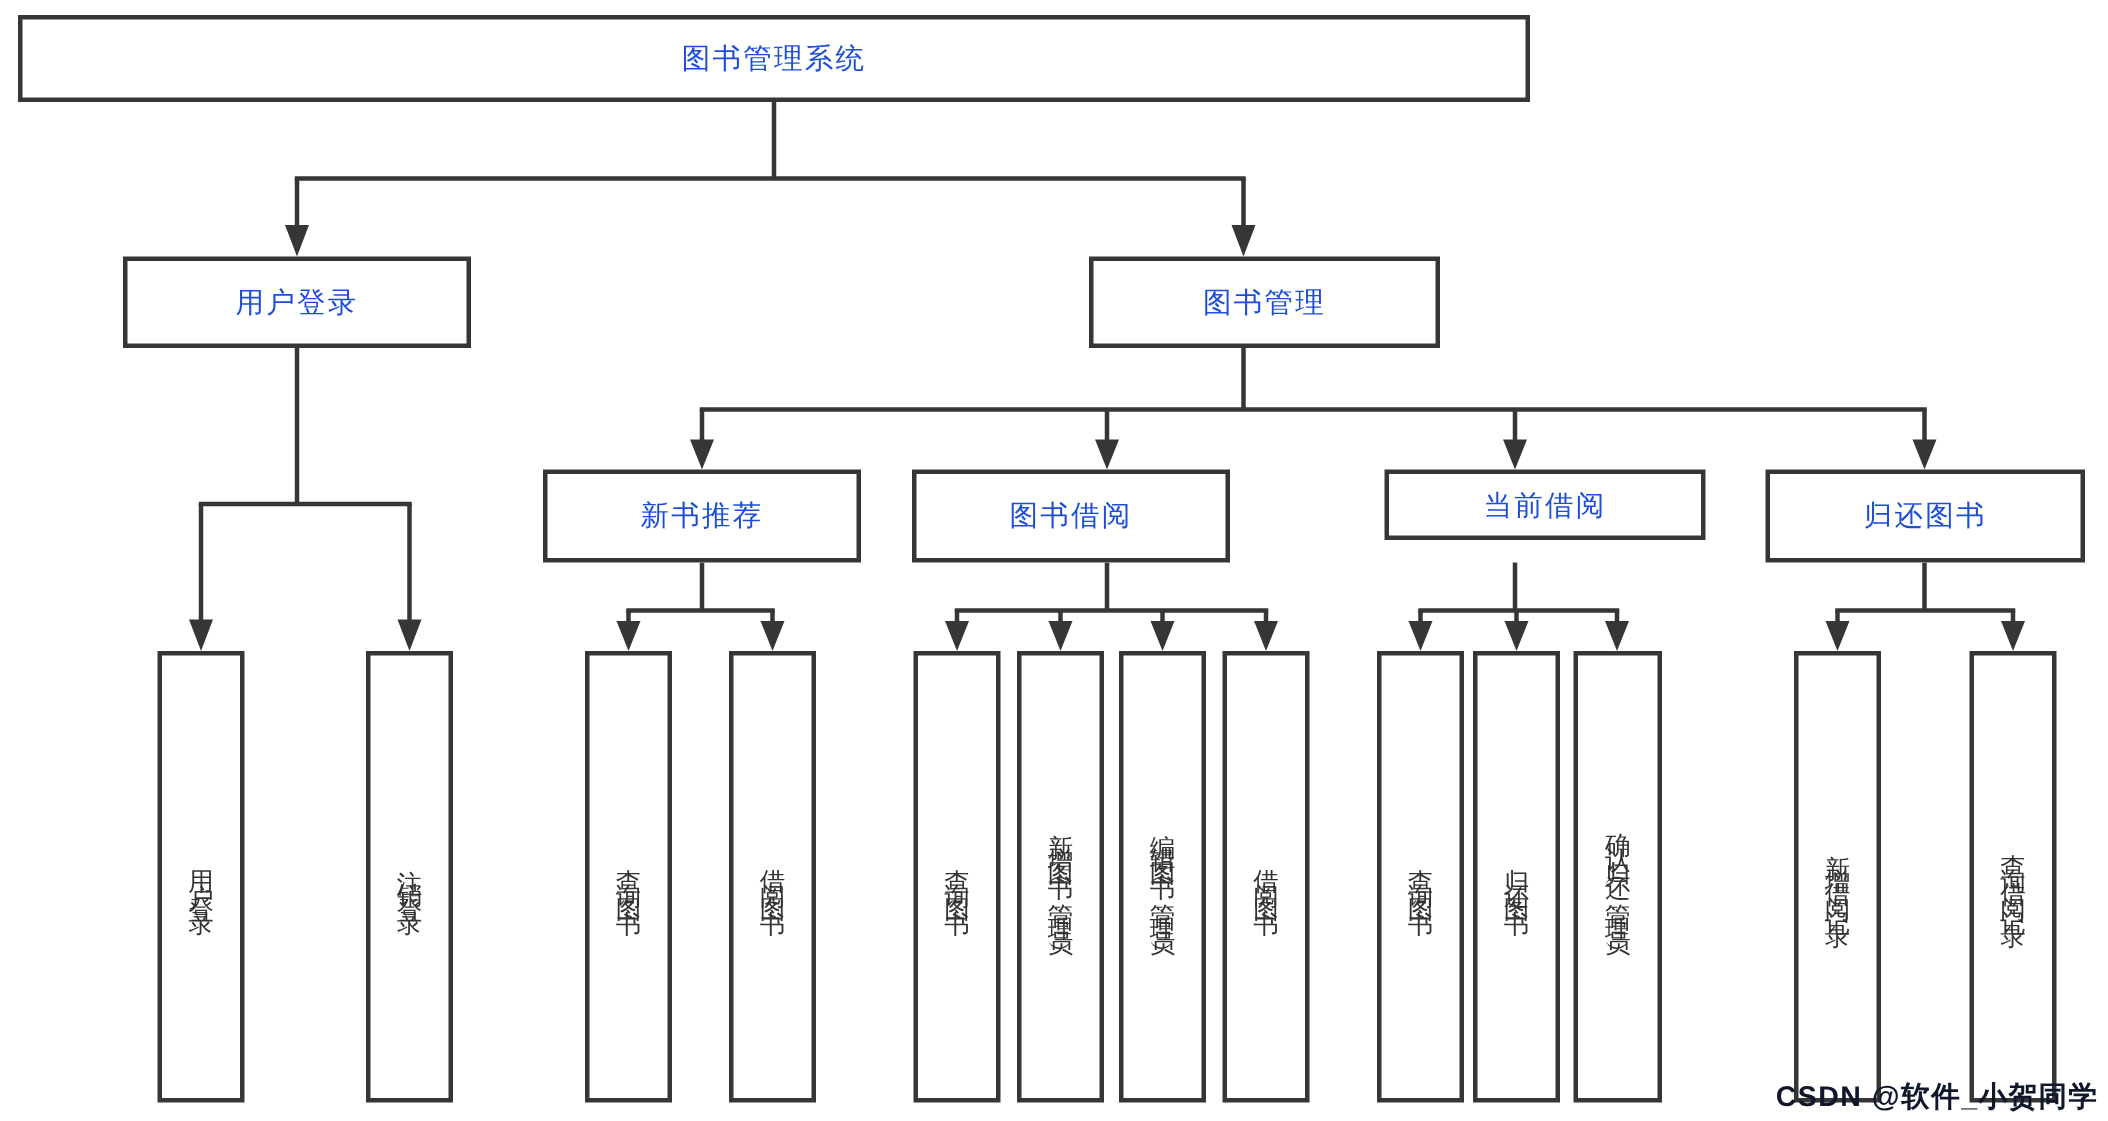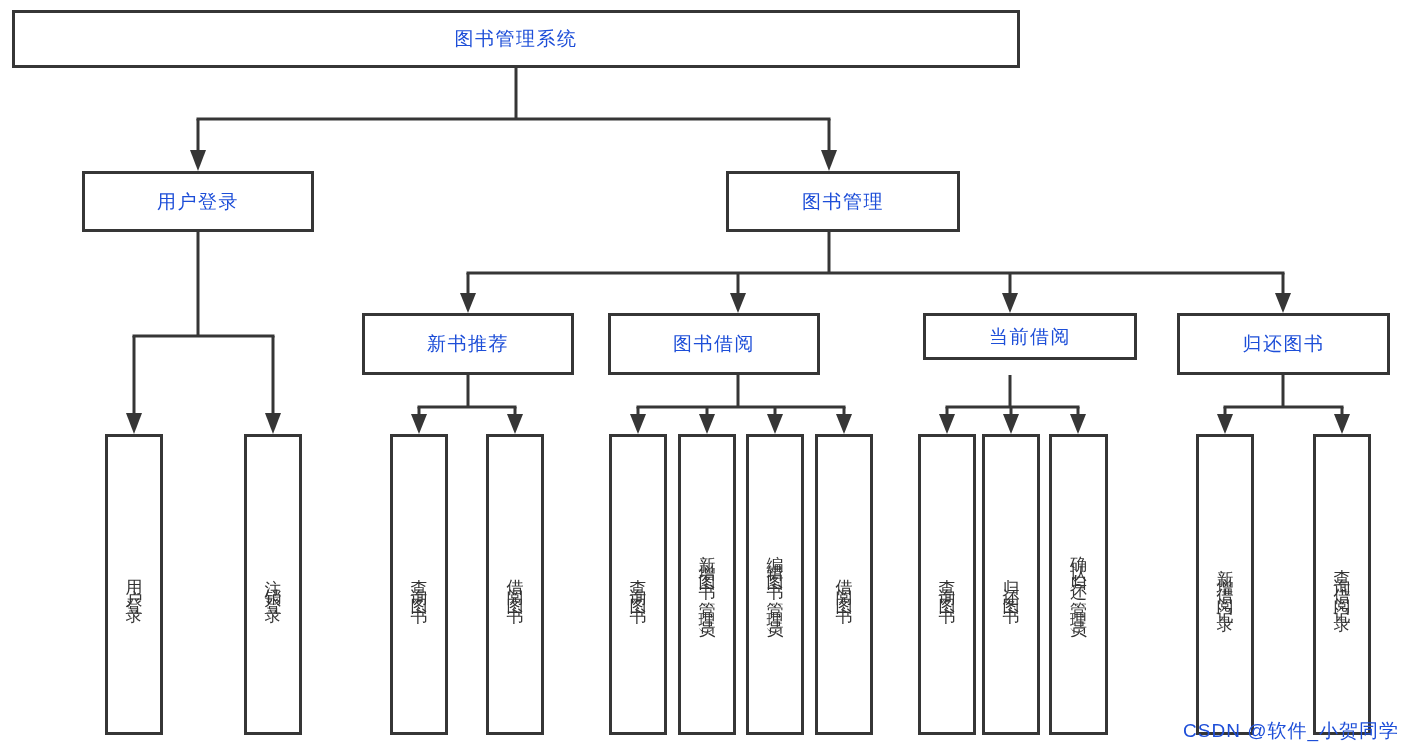--- a/index.html
+++ b/index.html
@@ -52,24 +52,25 @@
     font-size: 17px;
     letter-spacing: 0.55em;
     color: #333333;
     line-height: 1;
   }
   .watermark {
     position: absolute;
     right: 6px;
     bottom: 3px;
     font-size: 19px;
-    color: #1d4ed8;
+    color: #0f172a;
     letter-spacing: 1px;
     z-index: 3;
     white-space: nowrap;
+    font-weight: bold;
   }
 </style>
 </head>
 <body>
 
 <div class="canvas">
 
   <svg id="connectors" viewBox="0 0 1405 747" xmlns="http://www.w3.org/2000/svg">
     <g stroke="#363636" stroke-width="3" fill="none">
 

